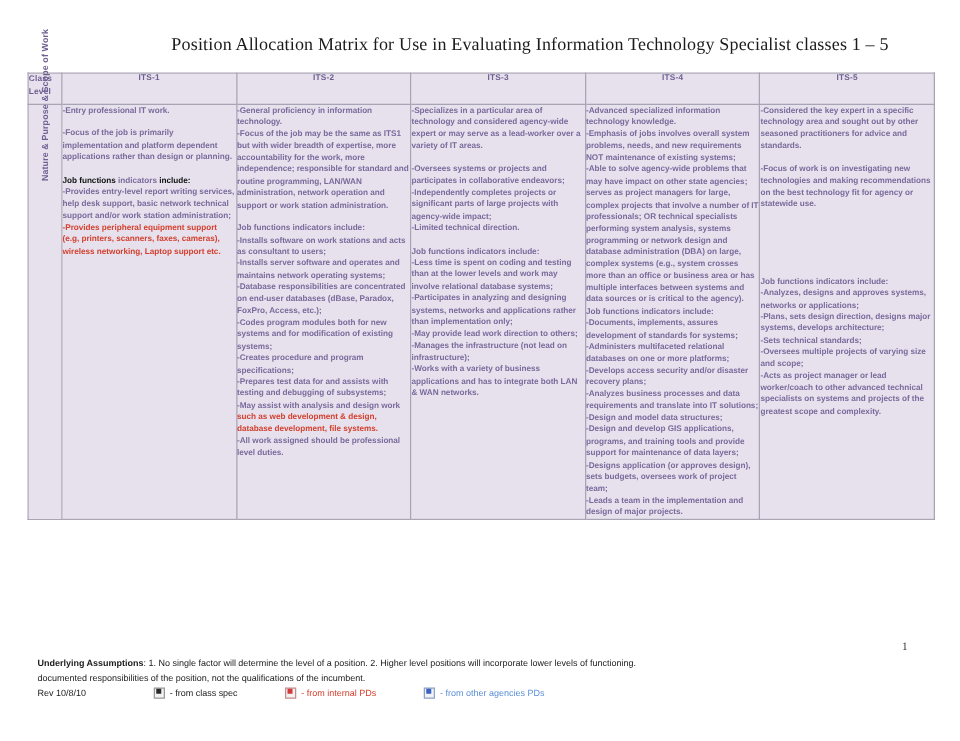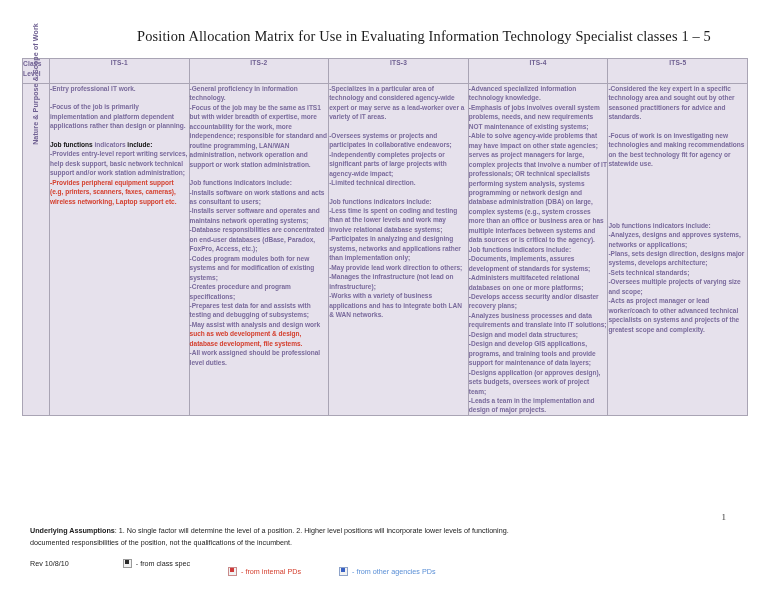--- a/index.html
+++ b/index.html
@@ -123,21 +123,21 @@
     margin-top: 1px;
     display: flex;
     align-items: center;
     white-space: nowrap;
   }
   .rev { margin-right: 54px; }
   .legend-item {
     display: inline-flex;
     align-items: center;
   }
-  .legend-item + .legend-item { margin-left: 38px; margin-top: 17px; }
+  .legend-item + .legend-item { margin-left: 38px; }
   .marker {
     display: inline-block;
     width: 7px;
     height: 7px;
     border: 1px solid #9a9a9a;
     background: #f2f2f2;
     position: relative;
     margin-right: 4px;
   }
   .marker::after {

